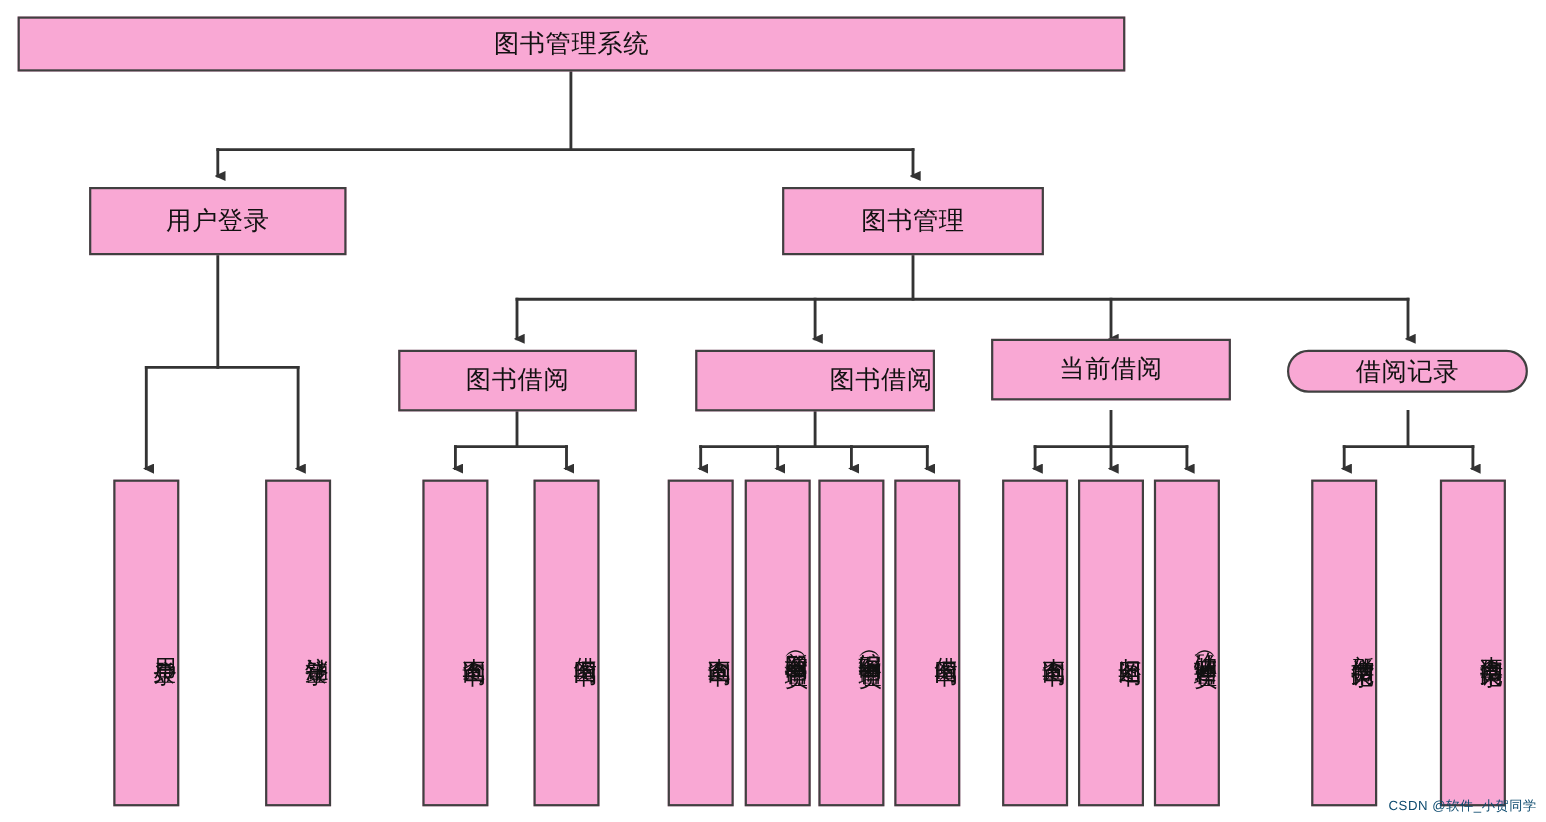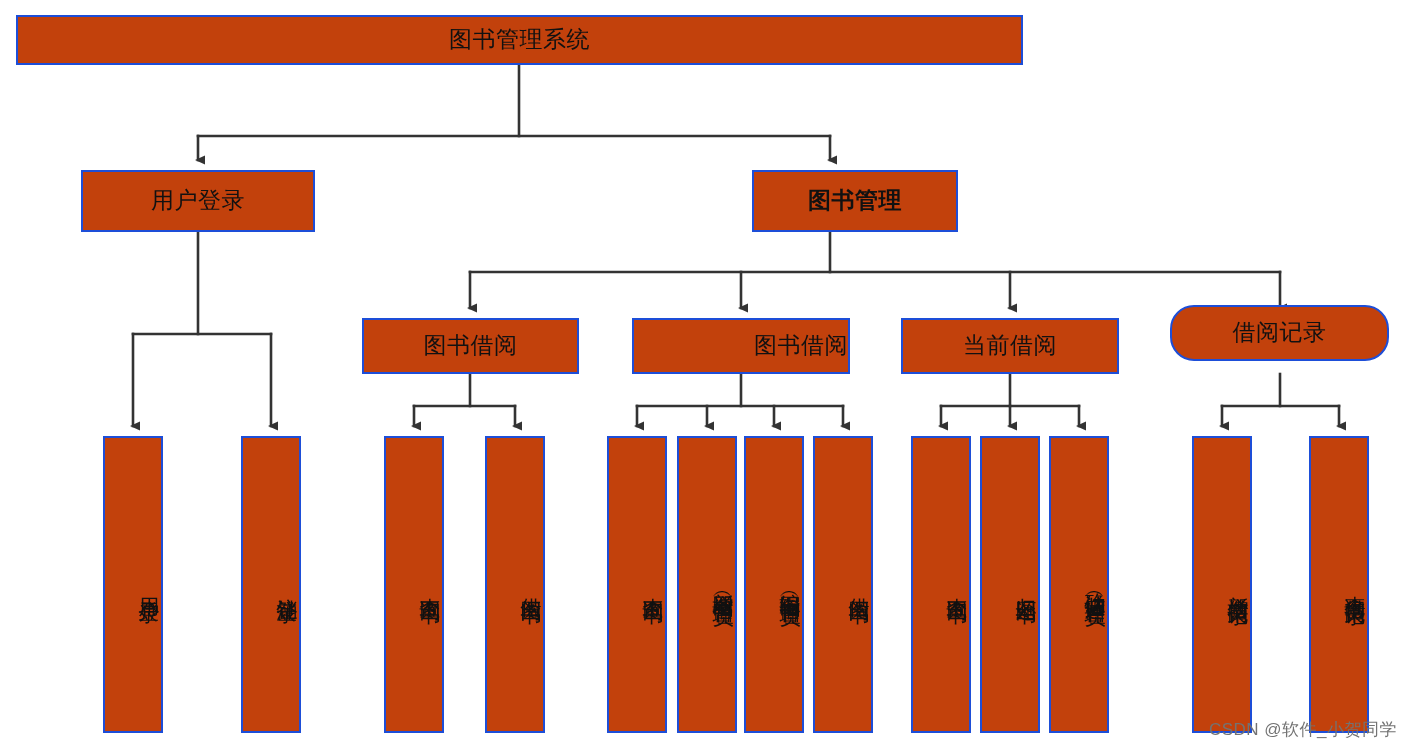--- a/index.html
+++ b/index.html
@@ -22,22 +22,22 @@
     position: absolute;
     left: 0;
     top: 0;
     width: 1405px;
     height: 747px;
     pointer-events: none;
   }
   .node {
     position: absolute;
     box-sizing: border-box;
-    border: 2px solid #1d4ed8;
-    background: #c2410c;
+    border: 2px solid #404040;
+    background: #f9a8d4;
     display: flex;
     align-items: center;
     justify-content: center;
     color: #111111;
     line-height: 1.18;
     text-align: center;
   }
   .node.horiz {
     font-size: 23px;
     letter-spacing: 0.5px;
@@ -52,22 +52,22 @@
     align-items: flex-start;
     justify-content: center;
   }
   .node.vert > span {
     display: block;
   }
   .watermark {
     position: absolute;
     right: 8px;
     bottom: 6px;
-    font-size: 17px;
-    color: #737373;
+    font-size: 12px;
+    color: #0c4a6e;
     white-space: nowrap;
     letter-spacing: 0.5px;
   }
 </style>
 </head>
 <body>
 
 <div id="diagram">
 
   <svg id="edges" viewBox="0 0 1405 747" xmlns="http://www.w3.org/2000/svg">
@@ -120,34 +120,34 @@
     </g>
   </svg>
 
   <div class="node horiz" style="left:16px; top:15px; width:1007px; height:50px;">
     <span>图书管理系统</span>
   </div>
 
   <div class="node horiz" style="left:81px; top:170px; width:234px; height:62px;">
     <span>用户登录</span>
   </div>
-  <div class="node horiz" style="left:752px; top:170px; width:206px; height:62px;font-weight:bold;">
+  <div class="node horiz" style="left:711px; top:170px; width:238px; height:62px;">
     <span>图书管理</span>
   </div>
 
   <div class="node horiz" style="left:362px; top:318px; width:217px; height:56px;">
     <span>图书借阅</span>
   </div>
   <div class="node horiz" style="left:632px; top:318px; width:218px; height:56px;justify-content:flex-end;">
     <span>图书借阅</span>
   </div>
-  <div class="node horiz" style="left:901px; top:318px; width:218px; height:56px;justify-content:center;">
+  <div class="node horiz" style="left:901px; top:308px; width:218px; height:56px;justify-content:center;">
     <span>当前借阅</span>
   </div>
-  <div class="node horiz" style="left:1170px; top:305px; width:219px; height:56px;border-radius:24px;">
+  <div class="node horiz" style="left:1170px; top:318px; width:219px; height:39px;border-radius:24px;">
     <span>借阅记录</span>
   </div>
 
   <div class="node vert" style="left:103px; top:436px; width:60px; height:297px;">
     <span>用户登录</span>
   </div>
   <div class="node vert" style="left:241px; top:436px; width:60px; height:297px;">
     <span>注销登录</span>
   </div>
 

